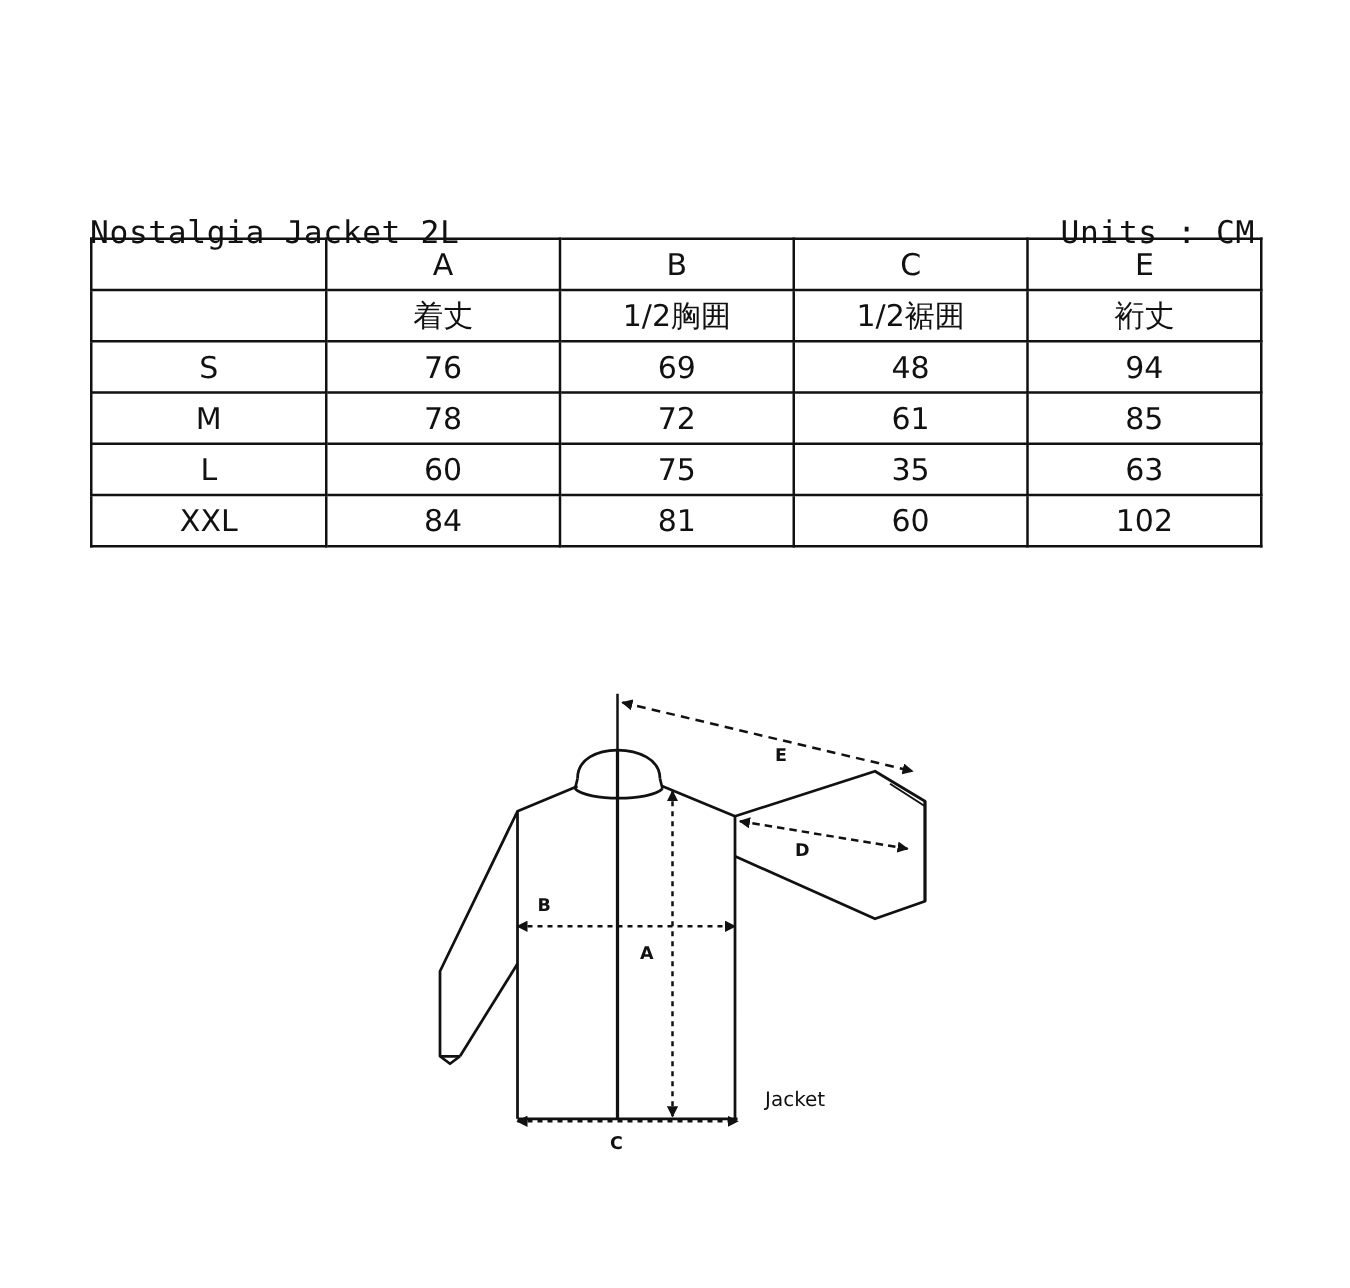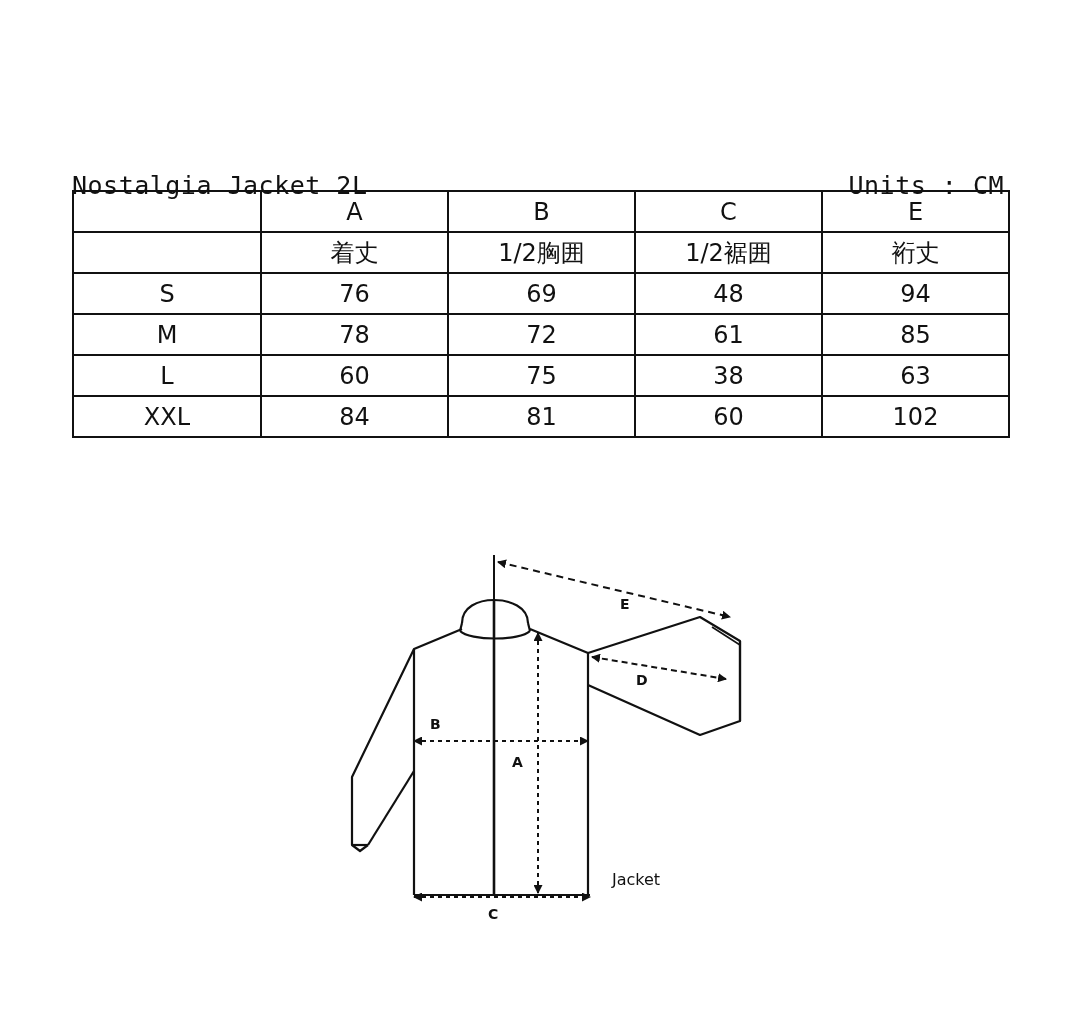--- a/index.html
+++ b/index.html
@@ -142,21 +142,21 @@
       <td class="cell-sizename">M</td>
       <td class="cell-value">78</td>
       <td class="cell-value">72</td>
       <td class="cell-value">61</td>
       <td class="cell-value">85</td>
     </tr>
     <tr>
       <td class="cell-sizename">L</td>
       <td class="cell-value">60</td>
       <td class="cell-value">75</td>
-      <td class="cell-value">38</td>
+      <td class="cell-value">35</td>
       <td class="cell-value">63</td>
     </tr>
     <tr>
       <td class="cell-sizename">XXL</td>
       <td class="cell-value">84</td>
       <td class="cell-value">81</td>
       <td class="cell-value">60</td>
       <td class="cell-value">102</td>
     </tr>
   </tbody>

